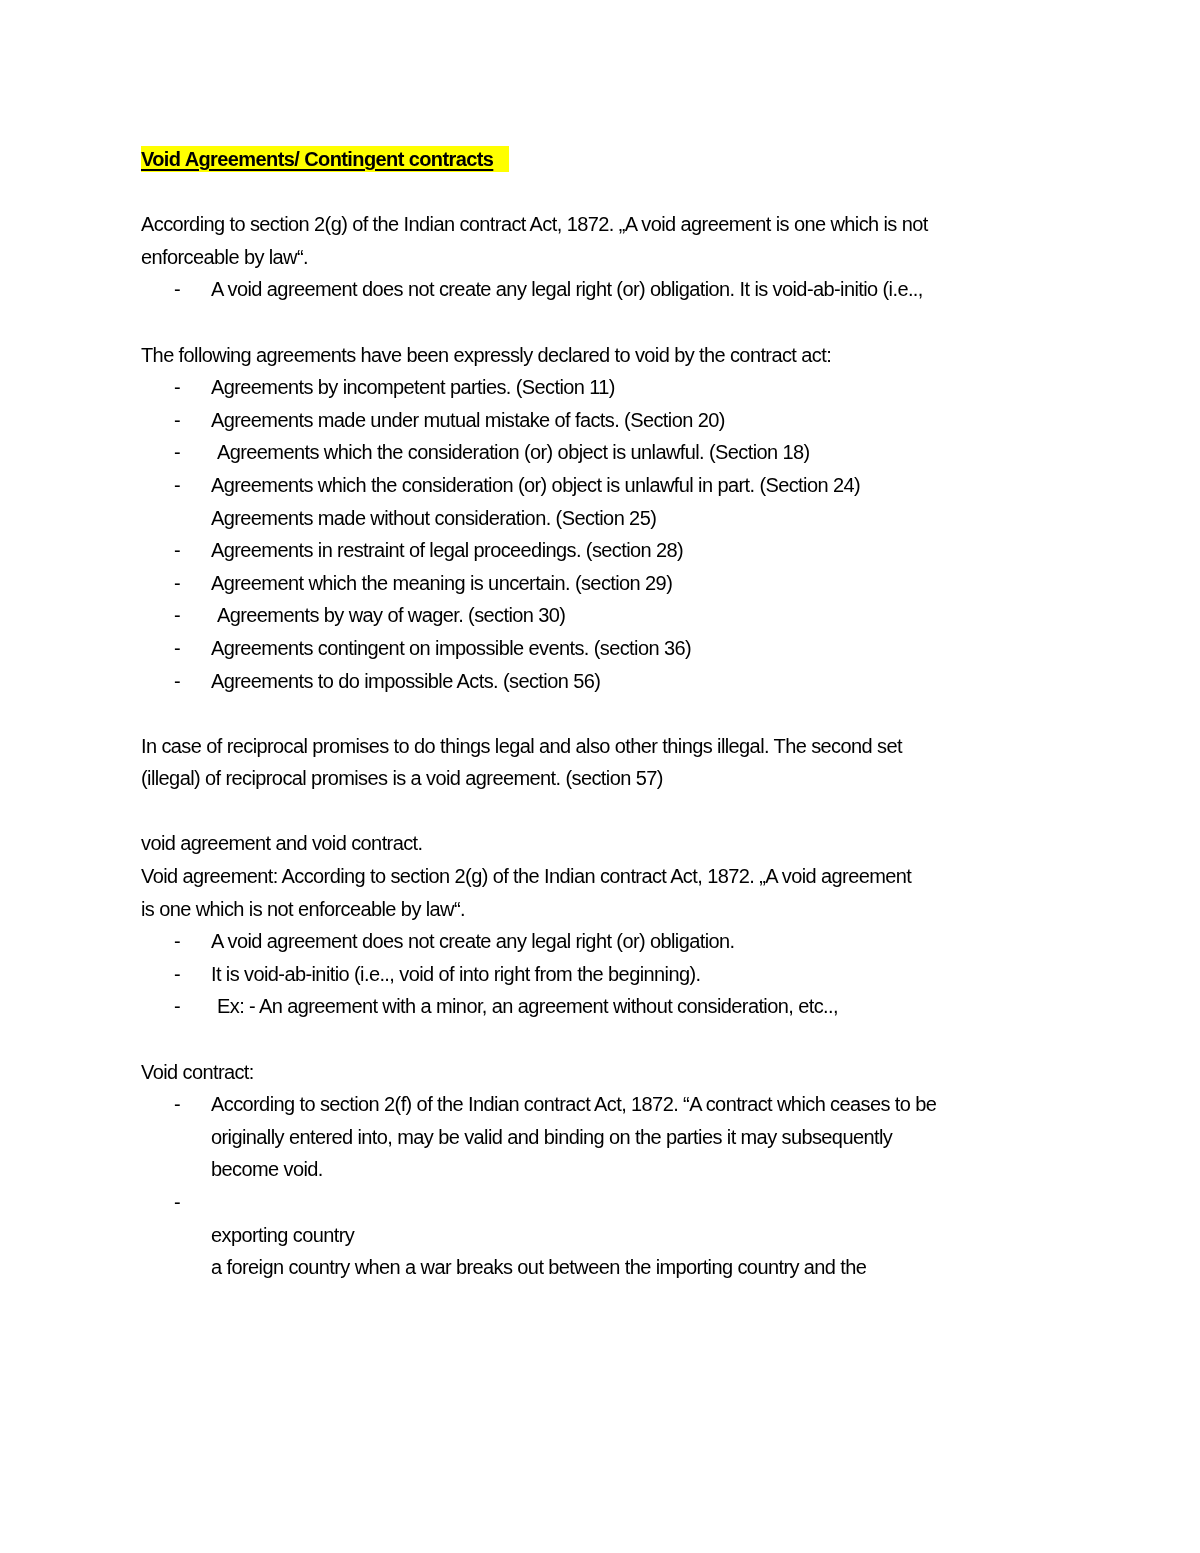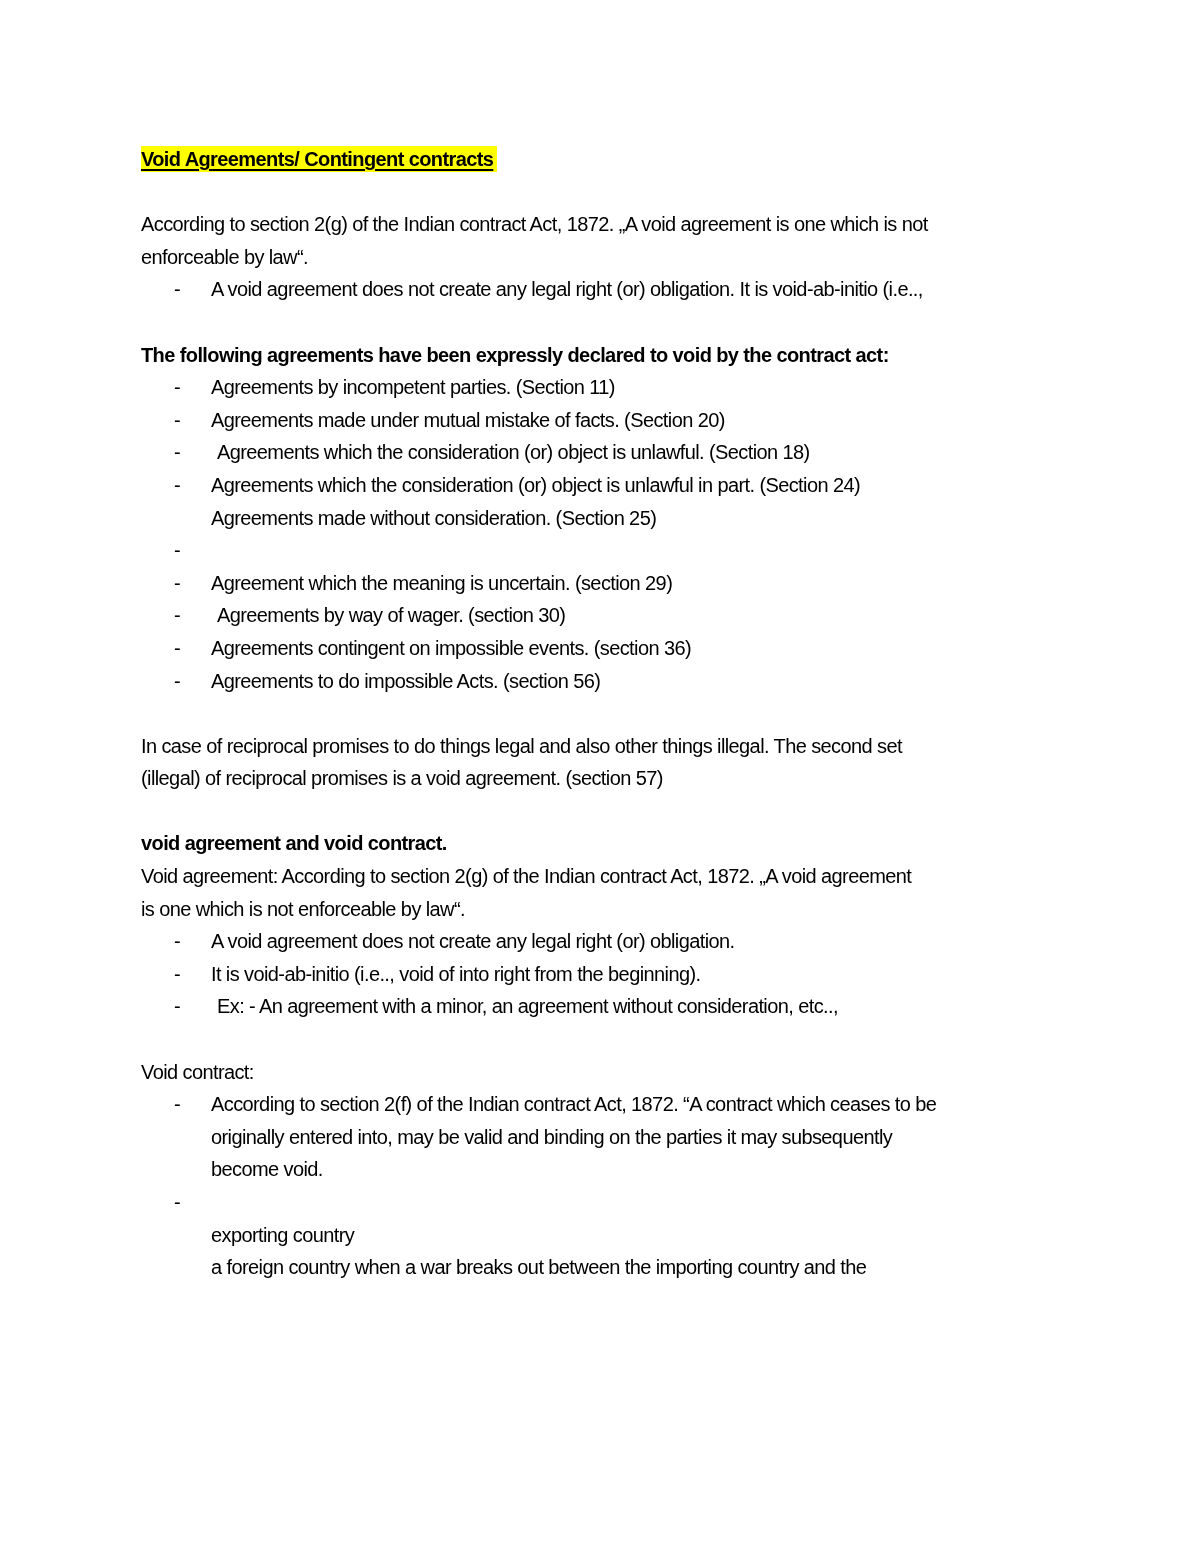--- a/index.html
+++ b/index.html
@@ -7,24 +7,24 @@
     .page {
       position: absolute; left: 141px; top: 143px; width: 940px;
       font-family: "Liberation Sans", sans-serif;
       font-size: 20px; color: #000000;
       letter-spacing: -0.6px;
     }
     .line { height: 32.6px; line-height: 32.6px; white-space: nowrap; position: relative; }
     .blank { height: 32.6px; }
     .title {
       display: inline-block; background: #FFFF00; font-weight: bold;
-      text-decoration: underline; text-underline-offset: 3px; padding-right: 4px;
+      text-decoration: underline; text-underline-offset: 3px; padding-right: 16px;
       line-height: 26px;
     }
-    .bold { font-weight: bold; }
+    .bold { font-weight: normal; }
     .bullet { position: absolute; left: 33px; top: 0; }
     .indent { padding-left: 70px; }
     .indent-extra { padding-left: 76px; }
   </style>
 </head>
 <body>
 
 <div class="page">
 
   <div class="line">
@@ -56,20 +56,21 @@
   <div class="line indent">
     <span class="bullet">-</span>
     <span>Agreements which the consideration (or) object is unlawful in part. (Section 24)</span>
   </div>
   <div class="line indent">
     <span class="bullet"></span>
     <span>Agreements made without consideration. (Section 25)</span>
   </div>
   <div class="line indent">
     <span class="bullet">-</span>
+    <span>Agreements in restraint of legal proceedings. (section 28)</span>
   </div>
   <div class="line indent">
     <span class="bullet">-</span>
     <span>Agreement which the meaning is uncertain. (section 29)</span>
   </div>
   <div class="line indent-extra">
     <span class="bullet">-</span>
     <span>Agreements by way of wager. (section 30)</span>
   </div>
   <div class="line indent">

